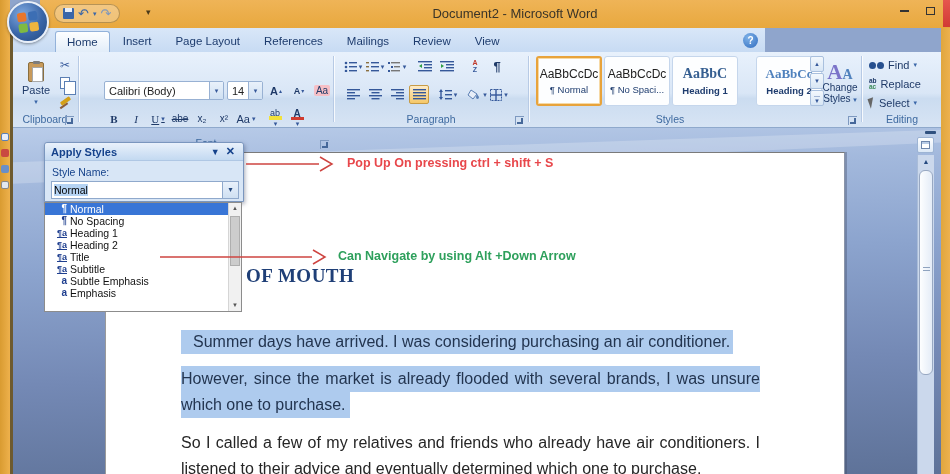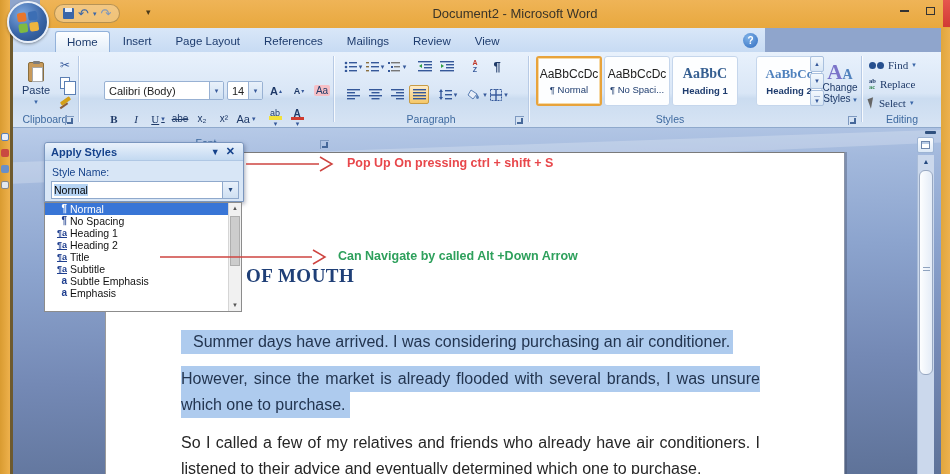--- a/index.html
+++ b/index.html
@@ -68,21 +68,21 @@
   
   .g-bold { font-weight:bold; font-family:"Liberation Serif",serif; }
   .g-italic { font-style:italic; font-family:"Liberation Serif",serif; }
   .g-under { text-decoration:underline; font-family:"Liberation Serif",serif; }
   .g-strike { text-decoration:line-through; font-size:10px; }
   .g-sup { font-size:10px; }
   .caret-up:after { content:"▴"; font-size:6px; vertical-align:top; color:#35589A; }
   .caret-dn:after { content:"▾"; font-size:6px; vertical-align:top; color:#35589A; }
 
   
-  .ed-row { display:flex; align-items:center; gap:4px; height:18px; font-size:11px; color:#1F3A68; padding-left:6px;font-family:Liberation Serif, serif; }
+  .ed-row { display:flex; align-items:center; gap:4px; height:18px; font-size:11px; color:#1F3A68; padding-left:6px; }
   .binoc { width:7px; height:7px; border-radius:50%; background:#27508F; box-shadow:8px 0 0 #27508F; margin-right:8px; }
   .rep-ic { display:flex; flex-direction:column; font-size:6.5px; line-height:6px; font-weight:bold; }
   .rep-ic .t1 { color:#1F3A68; } .rep-ic .t2 { color:#3C8A5A; }
   .cursor-ic { width:0; height:0; border-top:10px solid #666; border-right:6px solid transparent; transform:rotate(-20deg); }
 
   
   .style-card { position:absolute; top:4px; width:66px; height:50px; background:#FDFEFF; border:1px solid #C5D6EC; border-radius:3px; display:flex; flex-direction:column; align-items:center; justify-content:center; gap:3px; }
   .style-card.sel { border:2px solid #E8A33B; box-shadow:inset 0 0 0 1px #F6D9A5; }
   .sc-sample { font-size:12px; color:#222; white-space:nowrap; }
   .sc-sample.h1 { font-size:14px; font-weight:bold; color:#365F91; font-family:"Liberation Serif",serif; }
@@ -525,15 +525,15 @@
     </div>
   </div>
 
   <svg class="anno-svg" width="950" height="474">
     <line x1="246" y1="164" x2="319" y2="164" stroke="#CE4440" stroke-width="1.3"></line>
     <path d="M320 157 L332 164 L320 171" fill="none" stroke="#CE4440" stroke-width="1.5"></path>
     <line x1="160" y1="257" x2="312" y2="257" stroke="#CE4440" stroke-width="1.3"></line>
     <path d="M313 250 L325 257 L313 264" fill="none" stroke="#CE4440" stroke-width="1.5"></path>
   </svg>
   <div class="anno-text anno-red">Pop Up On pressing ctrl + shift + S</div>
-  <div class="anno-text anno-green">Can Navigate by called Alt +Down Arrow</div>
+  <div class="anno-text anno-green">Can Navigate by using Alt +Down Arrow</div>
 
 </div>
 
 </body></html>

